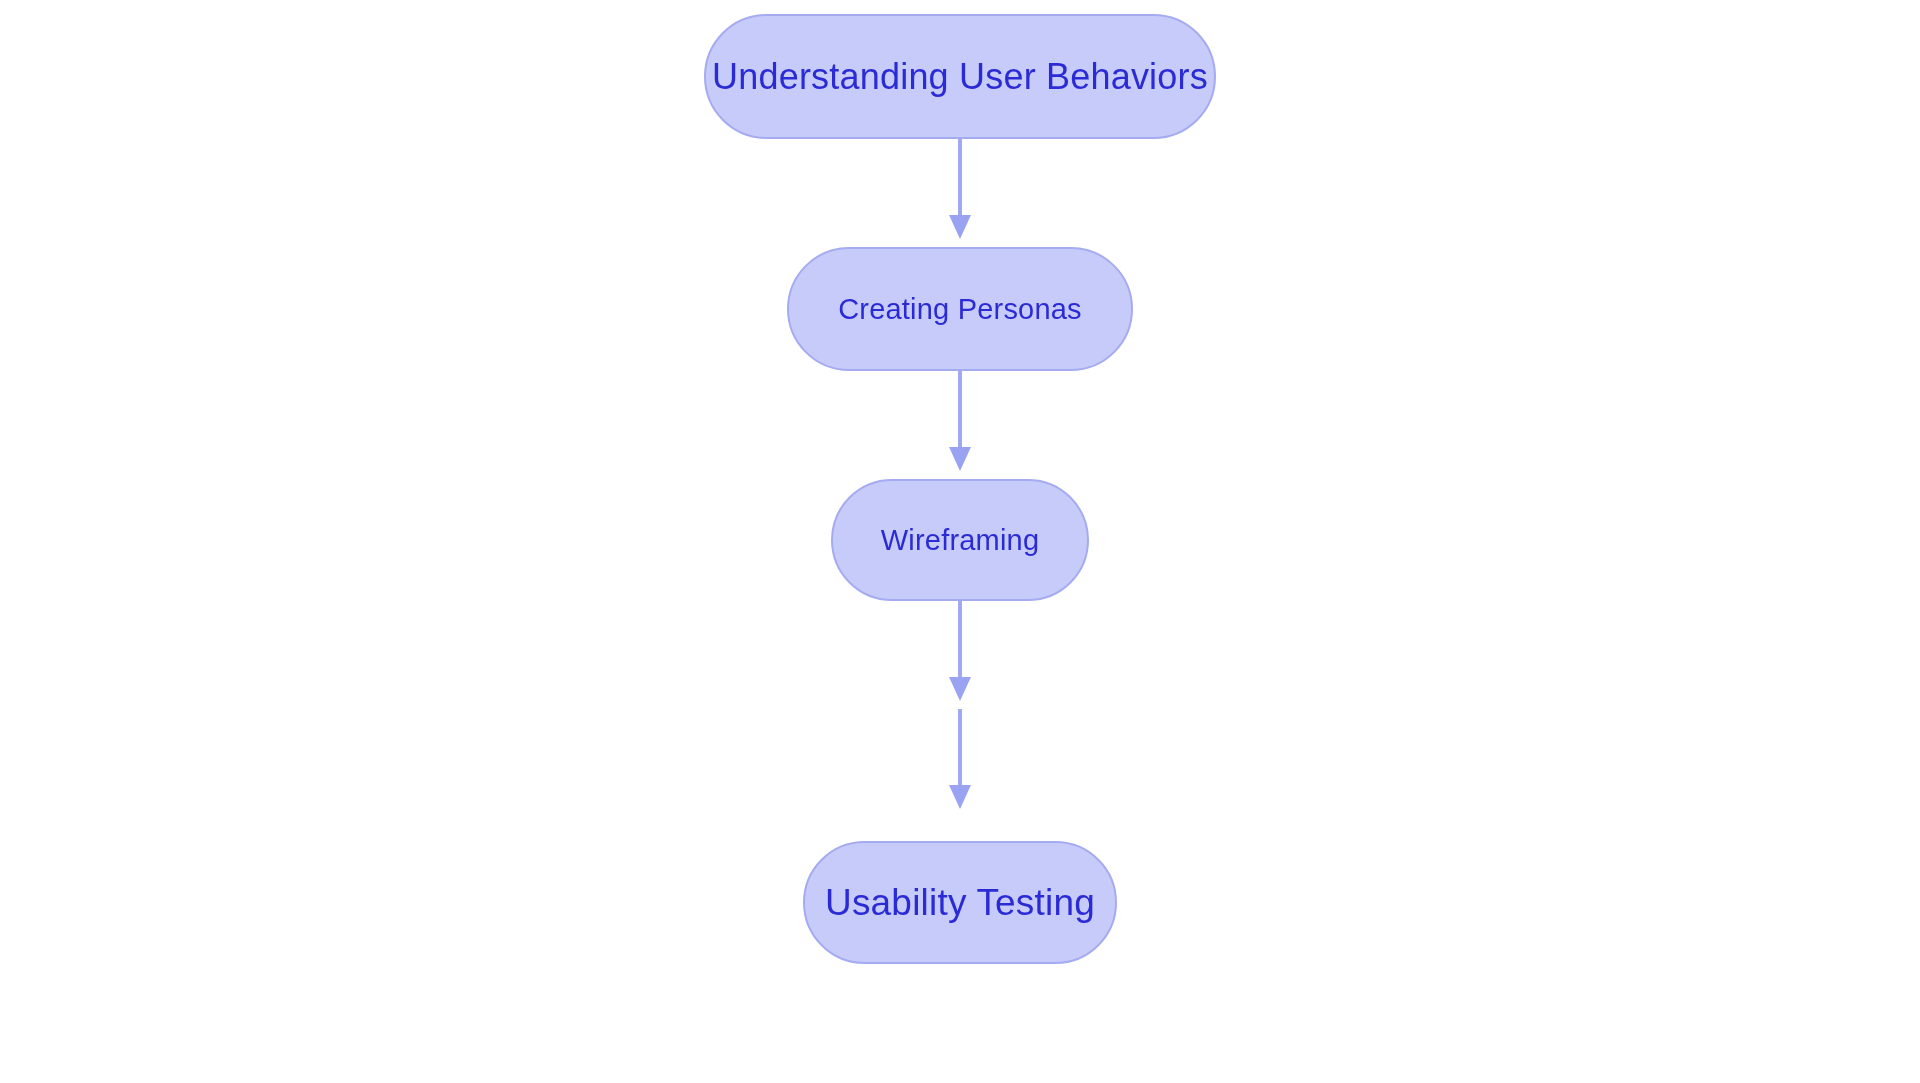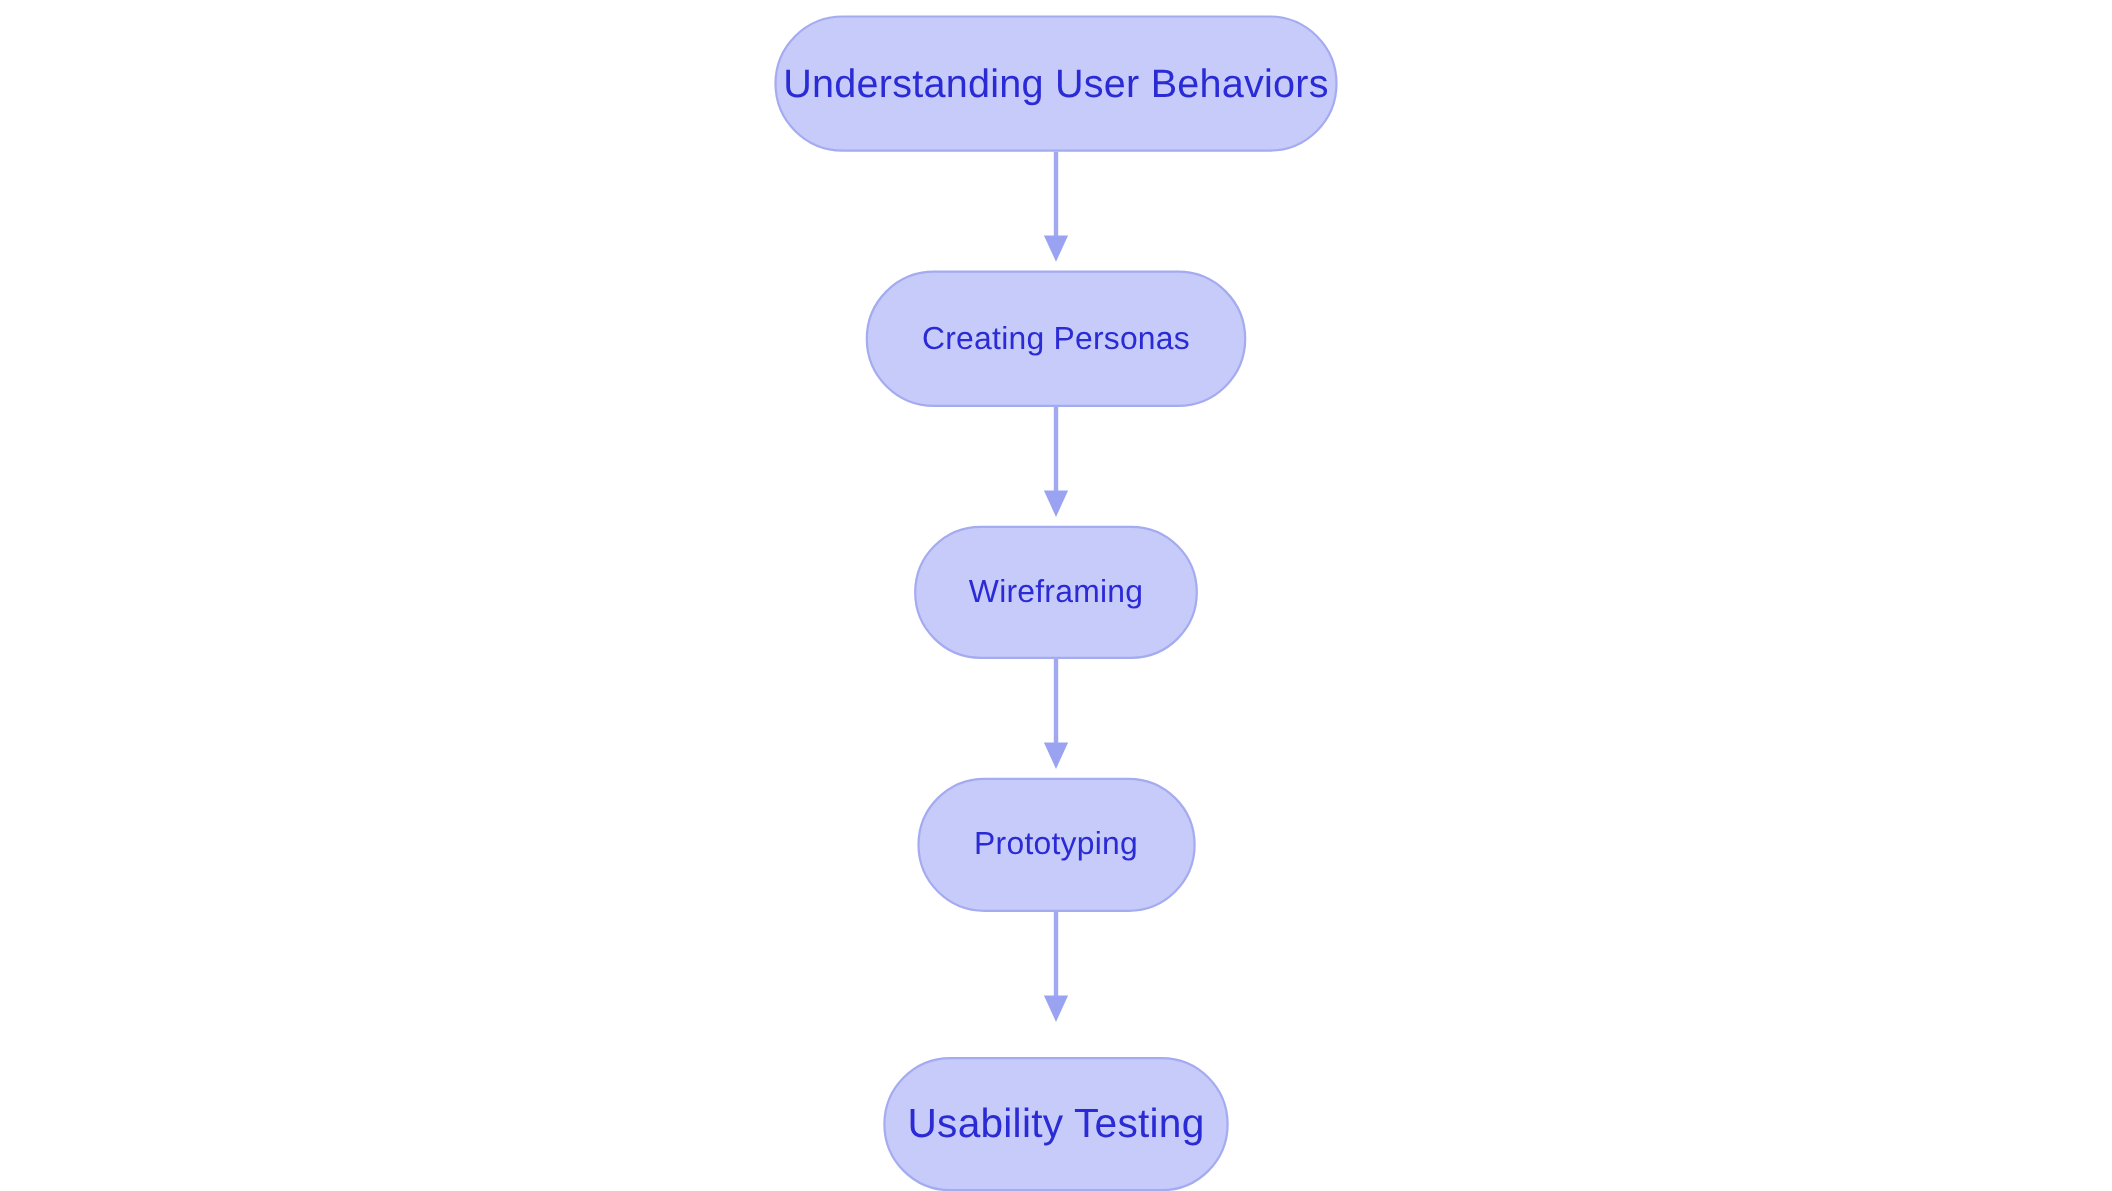--- a/index.html
+++ b/index.html
@@ -118,23 +118,20 @@
       <span class="node-label">Wireframing</span>
     </div>
 
     <div class="flow-connector">
       <svg viewBox="0 0 40 108" xmlns="http://www.w3.org/2000/svg" aria-hidden="true">
         <line class="conn-line" x1="20" y1="0" x2="20" y2="78"></line>
         <polygon class="conn-head" points="9,76 31,76 20,100"></polygon>
       </svg>
     </div>
 
-    <div class="flow-node n3">
-      <span class="node-label">Prototyping</span>
-    </div>
 
     <div class="flow-connector">
       <svg viewBox="0 0 40 108" xmlns="http://www.w3.org/2000/svg" aria-hidden="true">
         <line class="conn-line" x1="20" y1="0" x2="20" y2="78"></line>
         <polygon class="conn-head" points="9,76 31,76 20,100"></polygon>
       </svg>
     </div>
 
     <div class="flow-node n4">
       <span class="node-label">Usability Testing</span>

